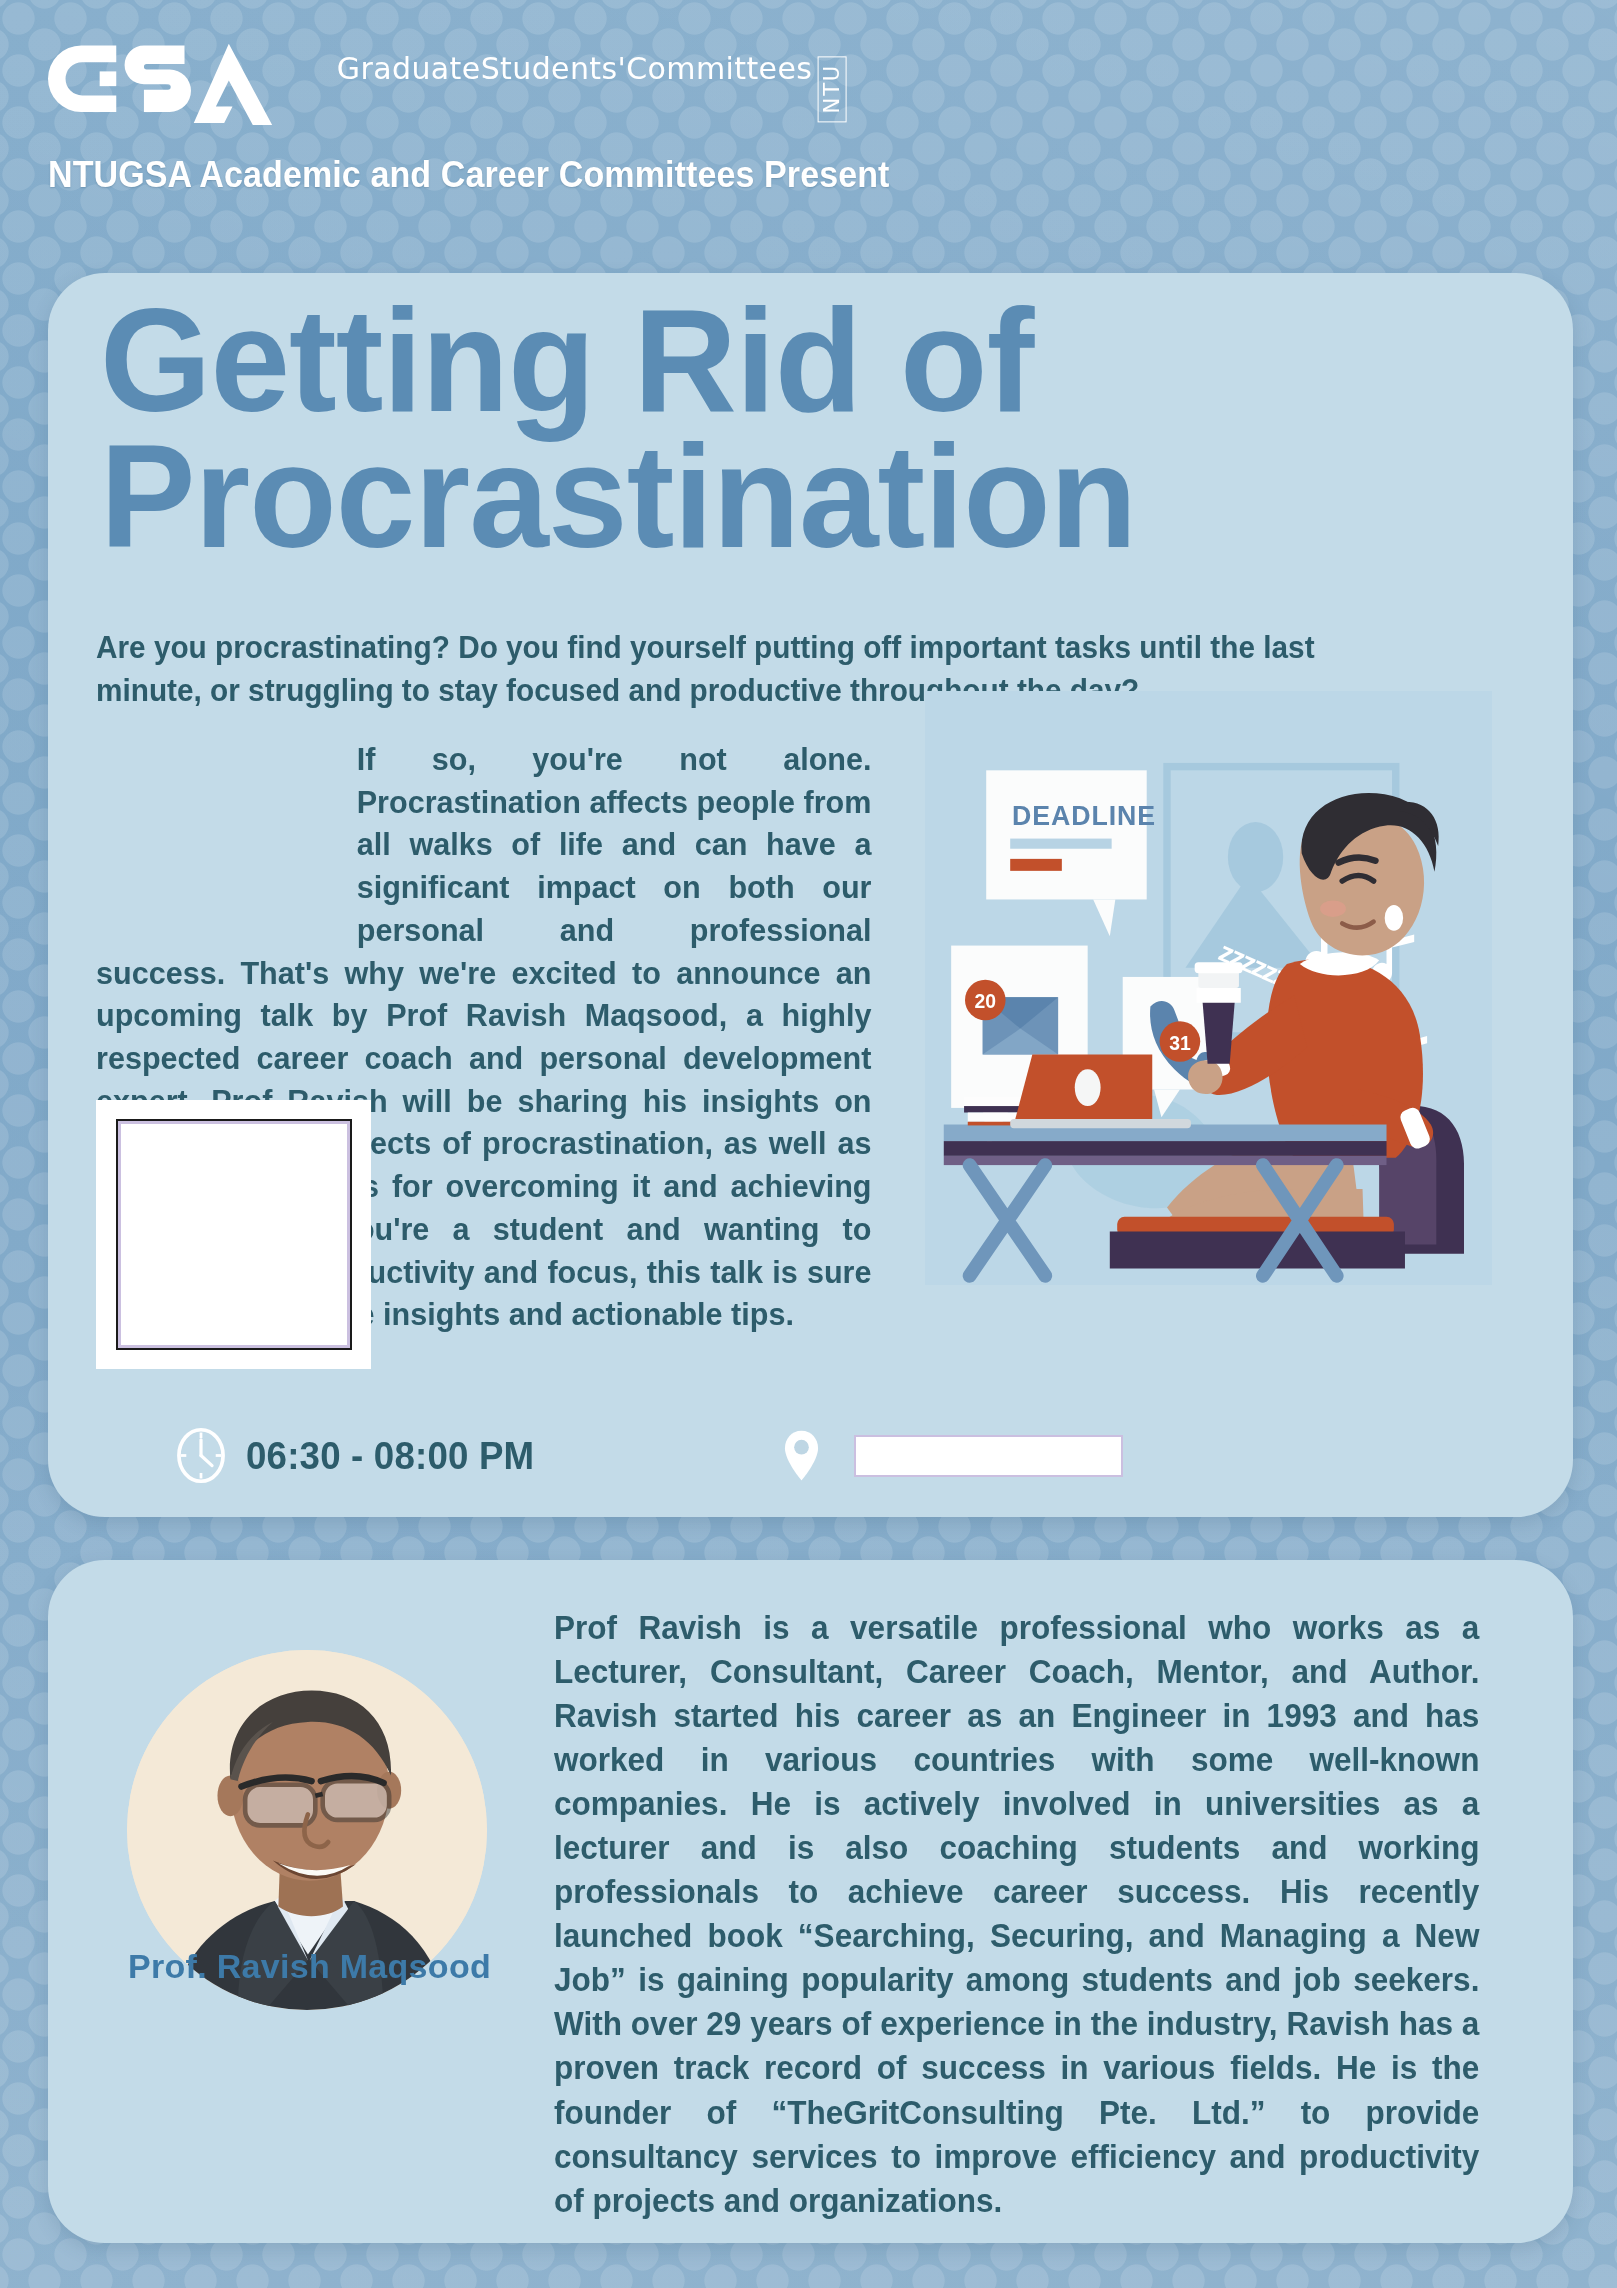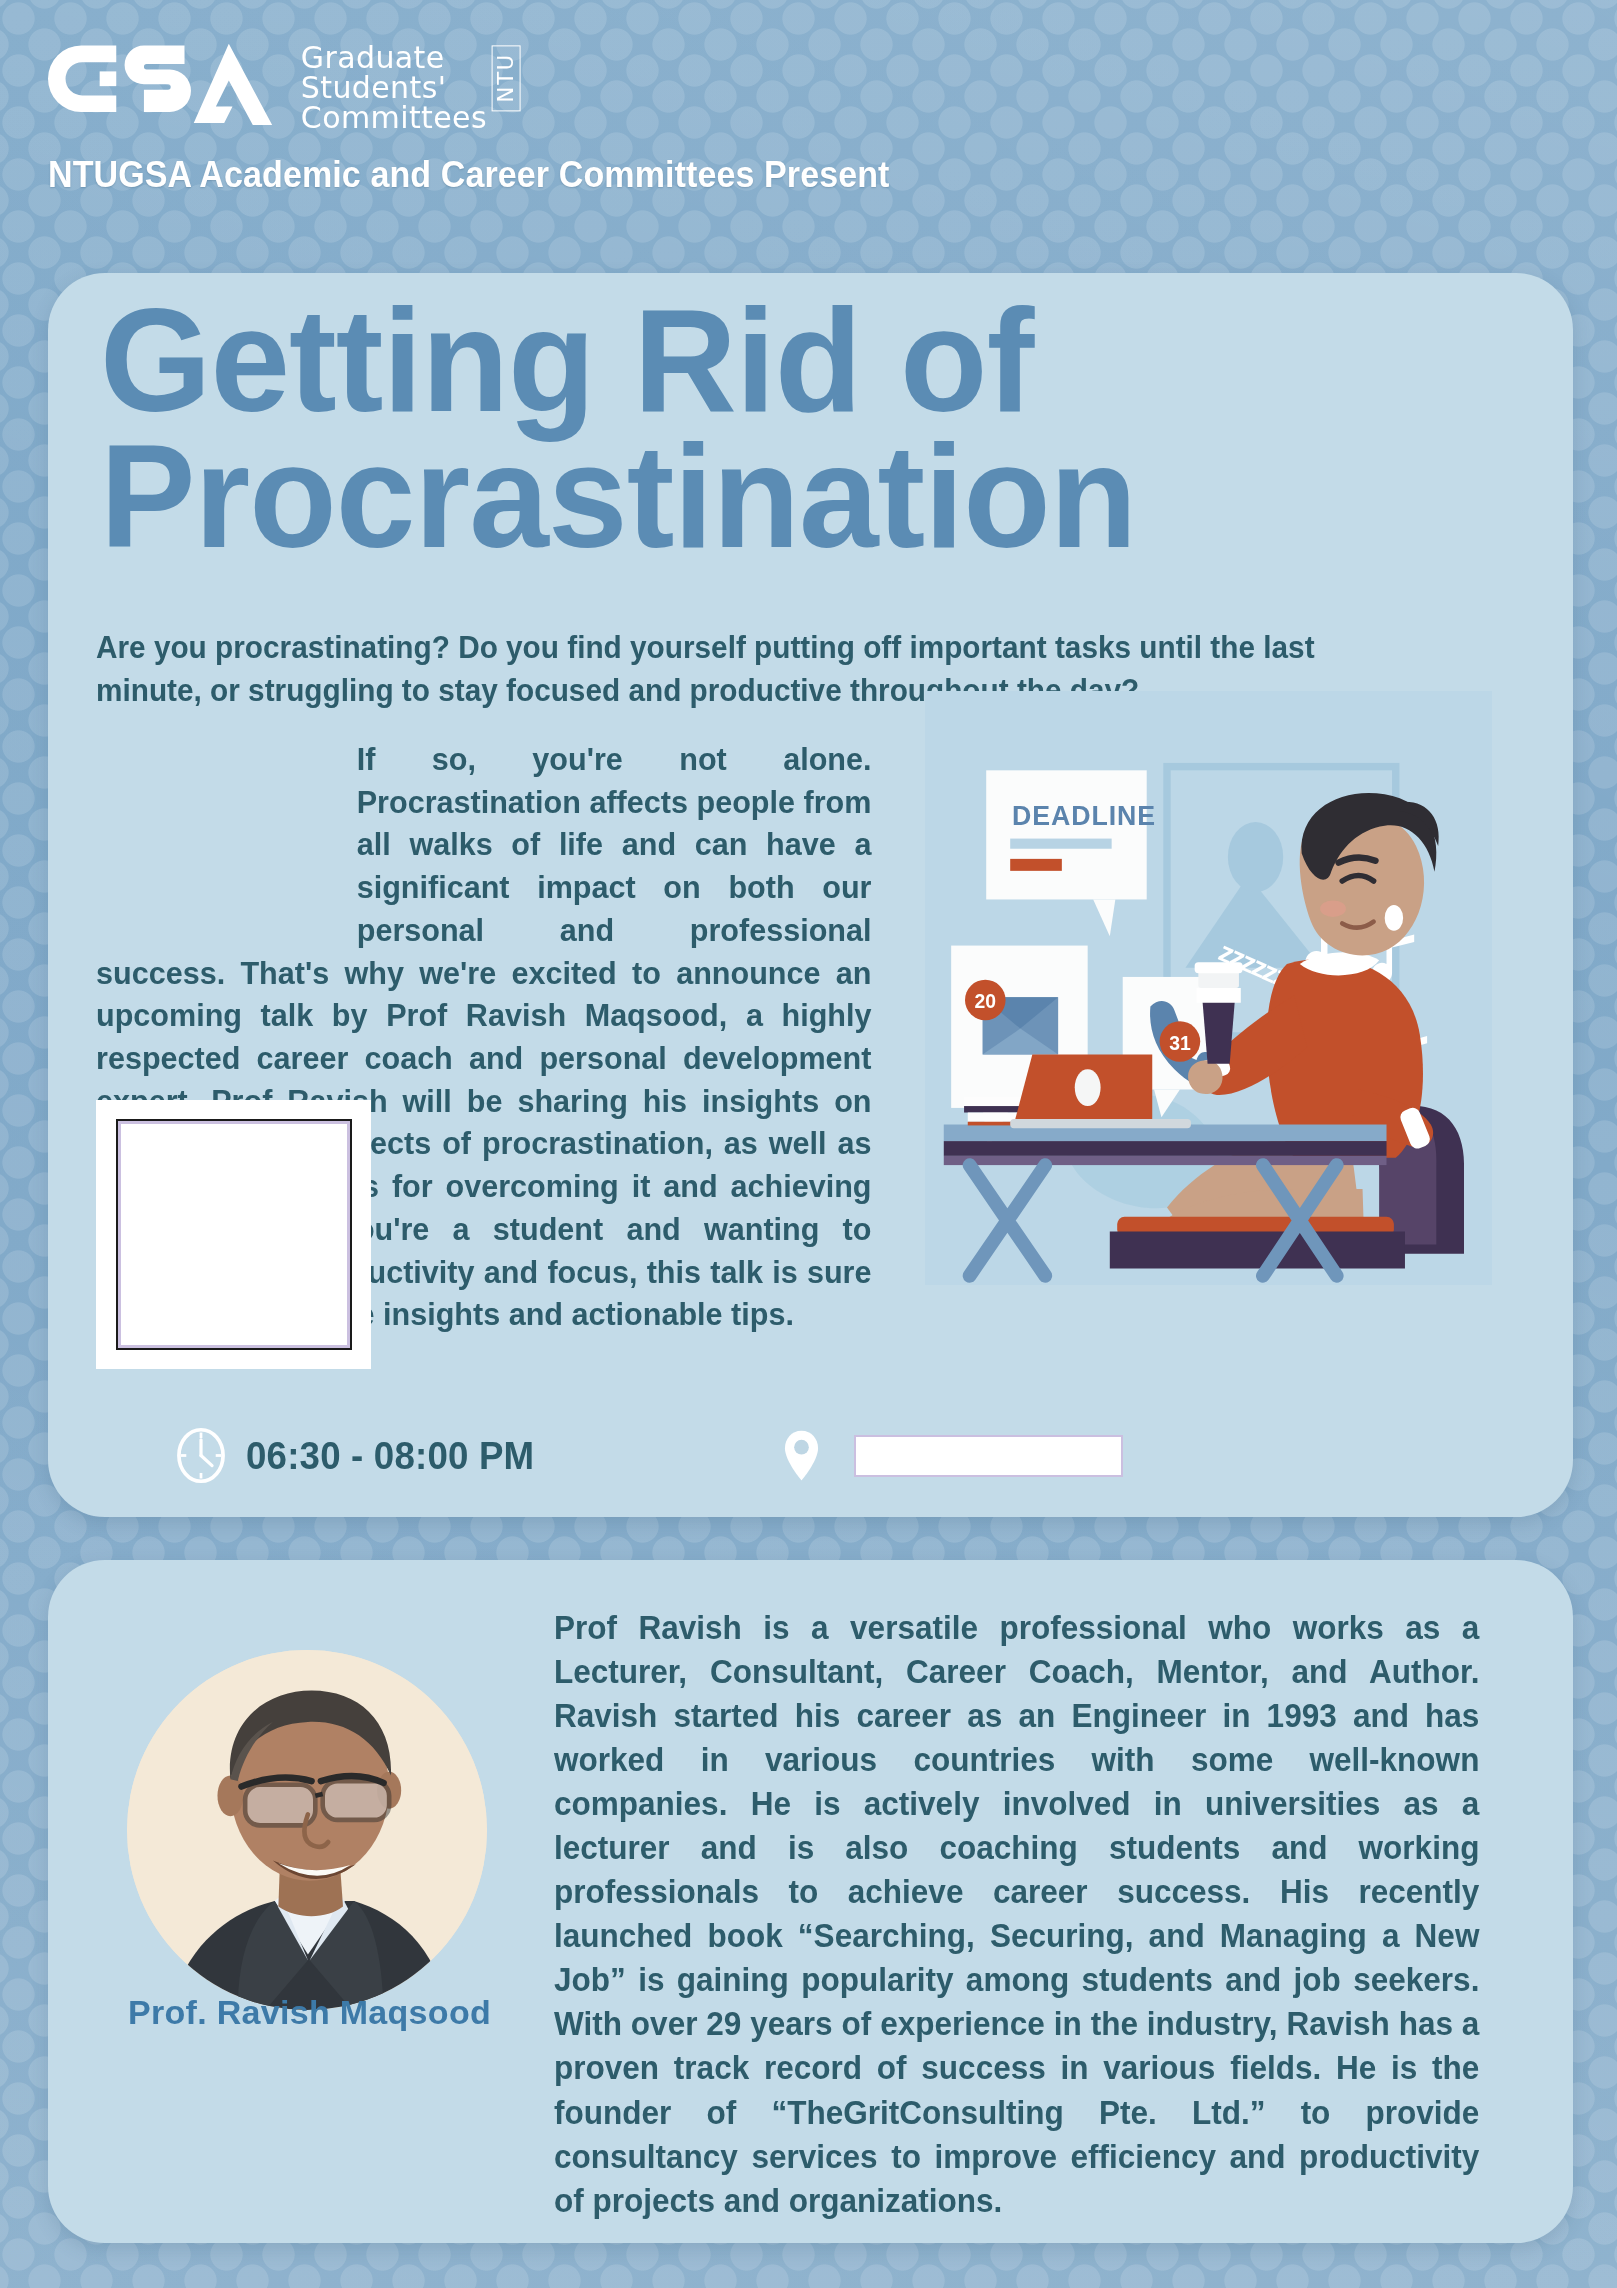--- a/index.html
+++ b/index.html
@@ -43,22 +43,23 @@
     height: 98px;
   }
   .logo-mark { width: 238px; height: 96px; display: block; }
   .logo-words {
     display: flex;
     align-items: flex-start;
     gap: 5.5px;
   }
   .logo-lines {
     display: flex;
-    flex-direction: column;
+    flex-direction: row;
     line-height: 0.99;
+    margin-left: 36px;
   }
   .logo-lines span {
     color: #ffffff;
     font-size: 30px;
     letter-spacing: 0.4px;
     font-weight: 400;
     font-family: "DejaVu Sans", sans-serif;
   }
   .ntu-box {
     border: 1.8px solid #ffffff;
@@ -236,21 +237,21 @@
     width: 360px;
     height: 360px;
     border-radius: 50%;
     overflow: hidden;
     background: #f2e7d6;
   }
   .avatar svg { display:block; width:100%; height:100%; }
   .speaker-name {
     position: absolute;
     left: 102px;
-    top: 1993px;
+    top: 1947px;
     width: 415px;
     text-align: center;
     color: #3d7aa8;
     font-family: "Liberation Sans", sans-serif;
     font-weight: 700;
     font-size: 34px;
     letter-spacing: 0.3px;
   }
   .bio {
     position: absolute;

